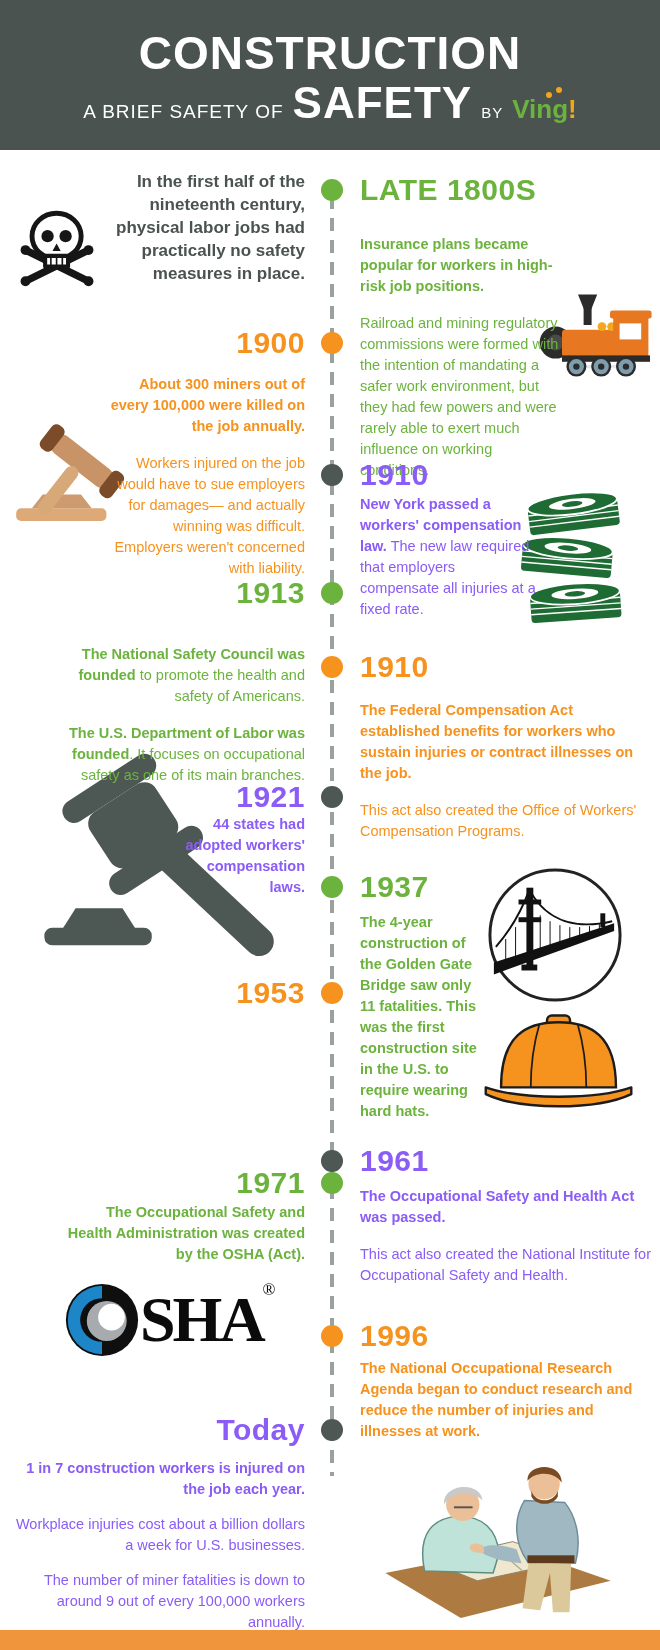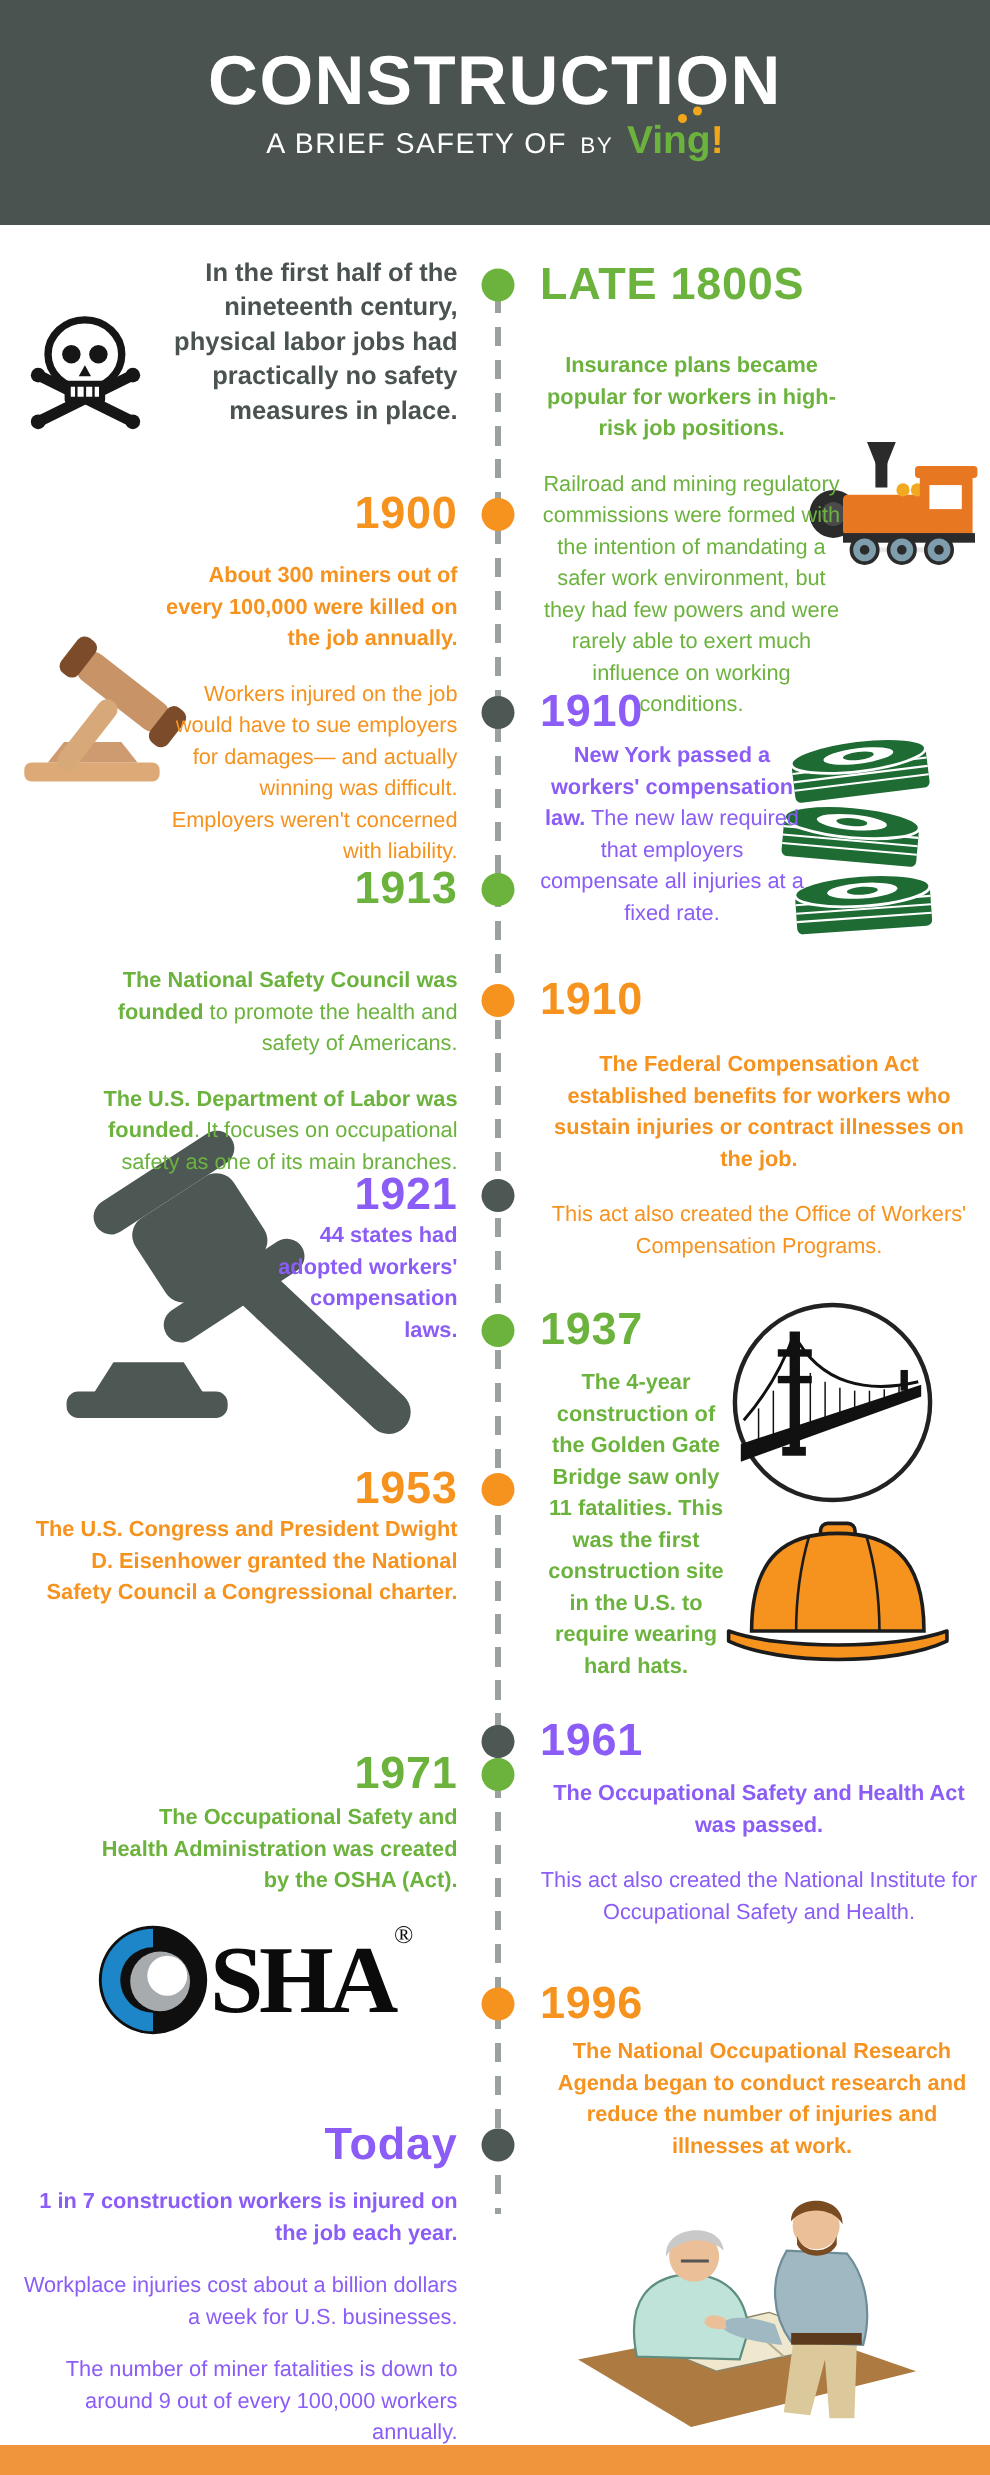--- a/index.html
+++ b/index.html
@@ -25,21 +25,21 @@
            background:repeating-linear-gradient(to bottom,#9BA19D 0 13px,transparent 13px 22px);}
   .dot{position:absolute;left:321px;width:22px;height:22px;border-radius:50%;z-index:3;}
   .bg-green{background:#6CB33E;} .bg-orange{background:#F6921E;} .bg-dark{background:#4D5753;}
   
   .year{position:absolute;font-size:30px;font-weight:bold;line-height:34px;letter-spacing:.5px;z-index:2;}
   .ev{position:absolute;font-size:14.5px;line-height:21px;z-index:2;}
   .ev p{margin:0 0 16px;}
   .ev.tight p{margin:0 0 14px;}
   .b{font-weight:bold;}
   .left{right:355px;text-align:right;}
-  .right{left:360px;text-align:center;}
+  .right{left:360px;text-align:left;}
   .c-green{color:#6CB33E;}
   .c-orange{color:#F6921E;}
   .c-dark{color:#8b5cf6;}
   .intro{position:absolute;right:355px;top:170px;width:228px;text-align:right;
          font-size:17px;font-weight:bold;line-height:23px;color:#4A534F;z-index:2;}
   .icon{position:absolute;z-index:1;}
   
   .osha{position:absolute;left:64px;top:1278px;width:250px;height:84px;display:flex;align-items:center;z-index:2;}
   .osha-letters{font-family:"Liberation Serif","DejaVu Serif",serif;font-weight:bold;font-size:64px;
                 color:#0b0b0b;letter-spacing:-3px;line-height:64px;}
@@ -49,20 +49,21 @@
 </style>
 </head>
 <body>
 
 <div class="page">
 
   <header class="hdr">
     <div class="hdr-title">CONSTRUCTION</div>
     <div class="hdr-sub">
       <span class="hdr-pre">A BRIEF SAFETY OF</span>
+      <span class="hdr-safety">SAFETY</span>
       <span class="hdr-by">BY</span>
       <span class="ving">
         <span class="ving-name">Ving</span><span class="ving-bang">!</span>
         <i class="vdot d1"></i>
         <i class="vdot d2"></i>
       </span>
     </div>
   </header>
 
   <div class="tl-line"></div>
@@ -249,23 +250,20 @@
 
   <svg class="icon" style="left:480px;top:1006px" width="158" height="112" viewBox="0 0 165 115">
     <rect x="70" y="9" width="24" height="14" rx="5" fill="#F6921E" stroke="#1c1c1c" stroke-width="2.5"></rect>
     <path d="M22 84 C22 30 48 16 82 16 C116 16 142 30 142 84 Z" fill="#F6921E" stroke="#1c1c1c" stroke-width="2.5"></path>
     <path d="M62 18 C55 42 53 62 53 84" fill="none" stroke="#1c1c1c" stroke-width="1.8"></path>
     <path d="M102 18 C109 42 111 62 111 84" fill="none" stroke="#1c1c1c" stroke-width="1.8"></path>
     <path d="M6 84 C42 97 122 97 158 84 L158 91 C122 108 42 108 6 91 Z" fill="#F6921E" stroke="#1c1c1c" stroke-width="2.5" stroke-linejoin="round"></path>
   </svg>
 
   <div class="year left c-orange" style="top:976px">1953</div>
-  <div class="ev left c-orange" style="top:1010px;width:290px">
-    <p><span class="b">The U.S. Congress and President Dwight D. Eisenhower granted the National Safety Council a Congressional charter.</span></p>
-  </div>
 
   <div class="year right c-dark" style="top:1144px">1961</div>
   <div class="ev right c-dark" style="top:1186px;width:292px">
     <p><span class="b">The Occupational Safety and Health Act was passed.</span></p>
     <p><span>This act also created the National Institute for Occupational Safety and Health.</span></p>
   </div>
 
   <div class="year left c-green" style="top:1166px">1971</div>
   <div class="ev left c-green" style="top:1202px;width:246px">
     <p><span class="b">The Occupational Safety and Health Administration was created by the OSHA (Act).</span></p>

